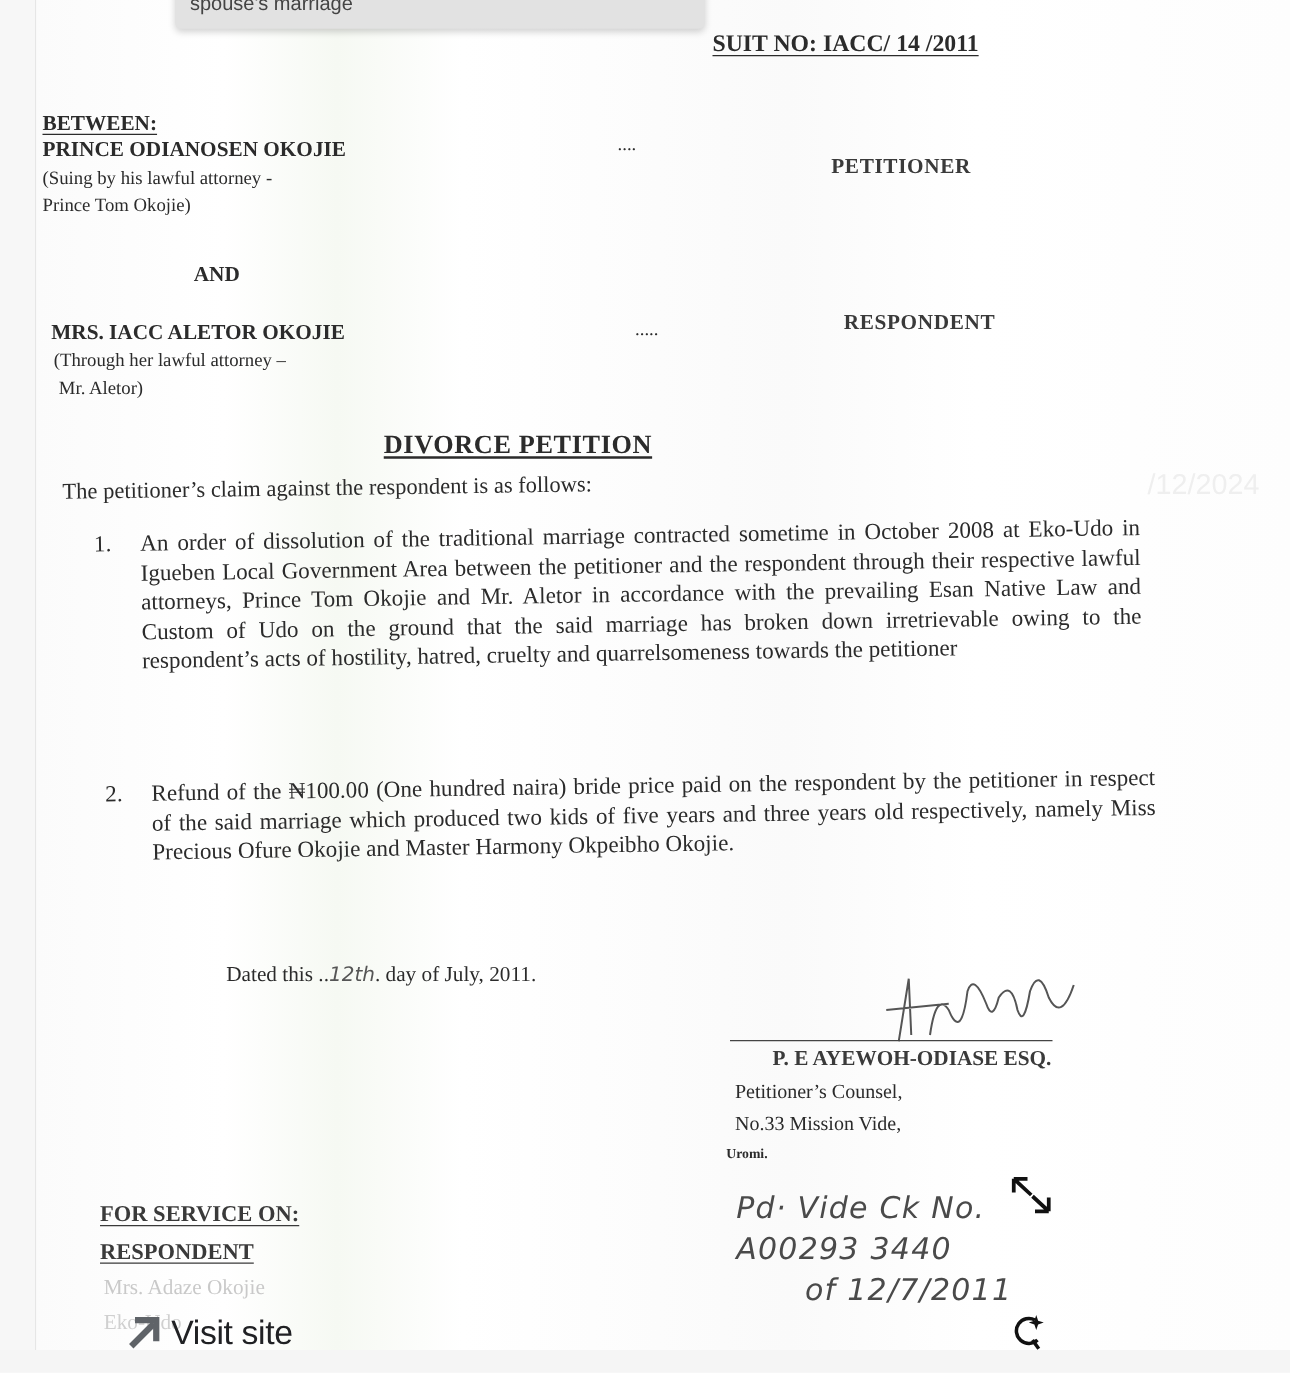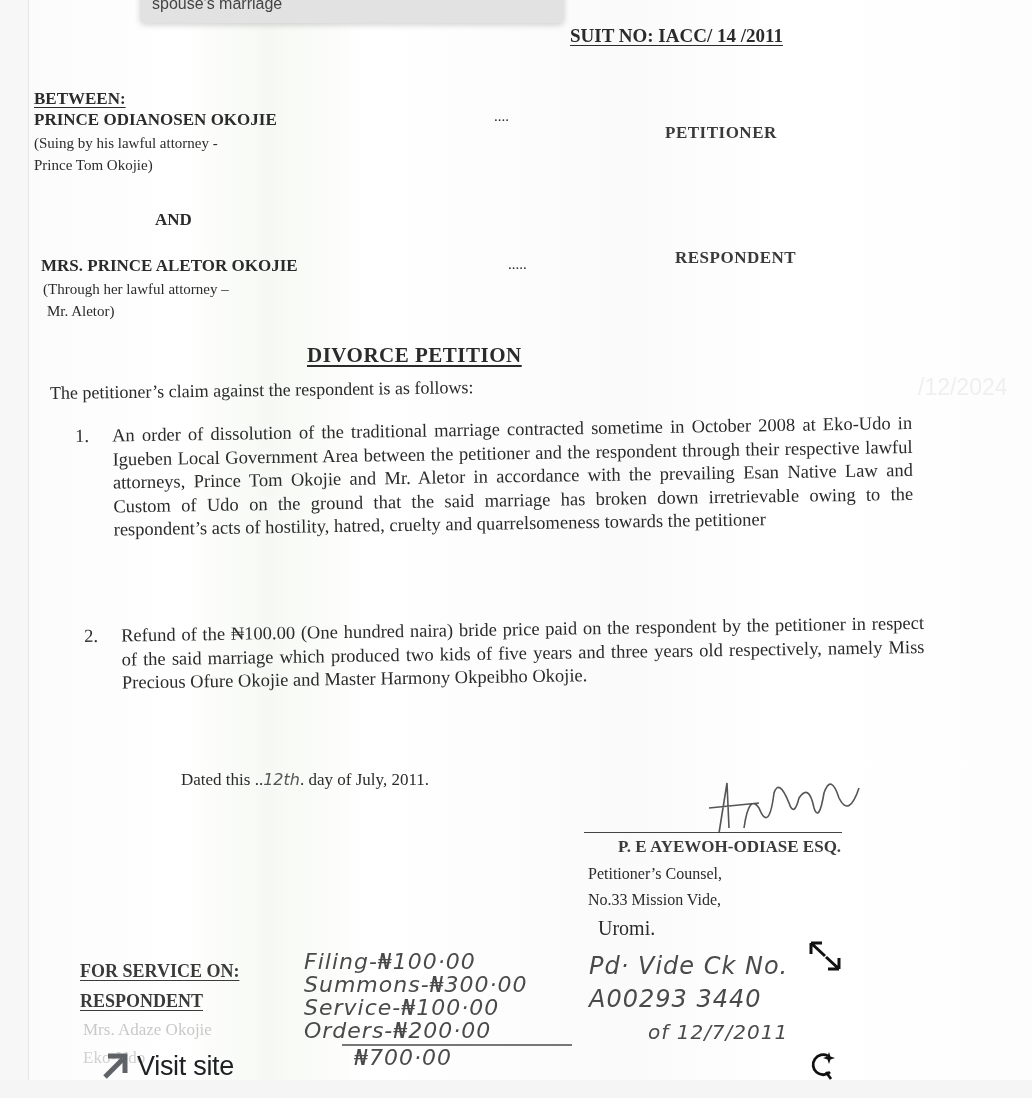--- a/index.html
+++ b/index.html
@@ -47,35 +47,35 @@
   .item p { margin-left: 30px; }
 
   .dated { left: 152px; top: 770px; font-size: 17px; }
   .dated .hnum { font-family: "DejaVu Sans", sans-serif; font-style: italic; color: #555; font-size: 16px; }
 
   .sig-line { position: absolute; left: 555px; top: 832px; width: 258px; height: 1px; background: #444; }
   .signature { position: absolute; left: 670px; top: 773px; width: 170px; height: 65px; }
   .counsel-name { left: 557px; top: 837px; font-size: 17px; margin-left: 32px; }
   .counsel-l1 { left: 559px; top: 865px; font-size: 16px; font-family: Liberation Serif, serif; }
   .counsel-l2 { left: 559px; top: 891px; font-size: 16px; }
-  .counsel-l3 { left: 569px; top: 917px; font-size: 20px; }
+  .counsel-l3 { left: 552px; top: 917px; font-size: 11px; font-weight: bold; }
 
   .service-on { left: 51px; top: 961px; font-size: 18px; }
   .service-resp { left: 51px; top: 991px; font-size: 18px; }
   .service-name { left: 54px; top: 1020px; font-size: 17px; color: #c9c9c9; }
   .service-town { left: 54px; top: 1048px; font-size: 17px; color: #d0d0d0; }
 
   .fees { position: absolute; left: 275px; top: 950px; width: 290px; }
   .fees .h { font-size: 22px; line-height: 23px; display: block; }
   .fees .rule { width: 230px; height: 2px; background: #777; margin: 2px 0 0 38px; }
   .fees .total { margin-left: 50px; }
 
   .paid { position: absolute; left: 560px; top: 950px; }
   .paid .h { font-size: 24px; line-height: 33px; display: block; }
-  .paid .date { margin-left: 55px; font-size: 20px; text-align: right; }
+  .paid .date { margin-left: 55px; font-size: 24px; text-align: right; }
 
   
   .caption {
     position: absolute; left: 140px; top: -8px; width: 424px; height: 31px;
     background: #e2e2e2; border-radius: 0 0 5px 5px;
     box-shadow: 0 2px 6px rgba(0,0,0,0.18);
     padding: 0 12px;
     font-family: "Liberation Sans", sans-serif; font-size: 16px; color: #444;
     line-height: 24px;
   }
@@ -103,21 +103,21 @@
 
     <div class="t between bold u">BETWEEN:</div>
     <div class="t pet-name bold">PRINCE ODIANOSEN OKOJIE</div>
     <div class="t pet-sub1">(Suing by his lawful attorney -</div>
     <div class="t pet-sub2">Prince Tom Okojie)</div>
     <div class="t pet-dots">....</div>
     <div class="t pet-role bold gray">PETITIONER</div>
 
     <div class="t and bold">AND</div>
 
-    <div class="t res-name bold">MRS. PRINCE ALETOR OKOJIE</div>
+    <div class="t res-name bold">MRS. IACC ALETOR OKOJIE</div>
     <div class="t res-sub1">(Through her lawful attorney –</div>
     <div class="t res-sub2">Mr. Aletor)</div>
     <div class="t res-dots">.....</div>
     <div class="t res-role bold gray">RESPONDENT</div>
 
     <div class="t title bold u">DIVORCE PETITION</div>
     <div class="t claim-intro">The petitioner’s claim against the respondent is as follows:</div>
 
     <div class="item item1">
       <span class="num">1.</span>
@@ -139,28 +139,20 @@
     <div class="t counsel-name bold gray">P. E AYEWOH-ODIASE ESQ.</div>
     <div class="t counsel-l1">Petitioner’s Counsel,</div>
     <div class="t counsel-l2">No.33 Mission Vide,</div>
     <div class="t counsel-l3">Uromi.</div>
 
     <div class="t service-on bold u gray">FOR SERVICE ON:</div>
     <div class="t service-resp bold u gray">RESPONDENT</div>
     <div class="t service-name">Mrs. Adaze Okojie</div>
     <div class="t service-town">Eko-Udo</div>
 
-    <div class="fees hand">
-      <span class="h">Filing-₦100·00</span>
-      <span class="h">Summons-₦300·00</span>
-      <span class="h">Service-₦100·00</span>
-      <span class="h">Orders-₦200·00</span>
-      <div class="rule"></div>
-      <span class="h total">₦700·00</span>
-    </div>
 
     <div class="paid hand">
       <span class="h">Pd· Vide Ck No.</span>
       <span class="h">A00293 3440</span>
       <span class="h date">of 12/7/2011</span>
     </div>
   </div>
 
   <div class="date-watermark">/12/2024</div>
 

